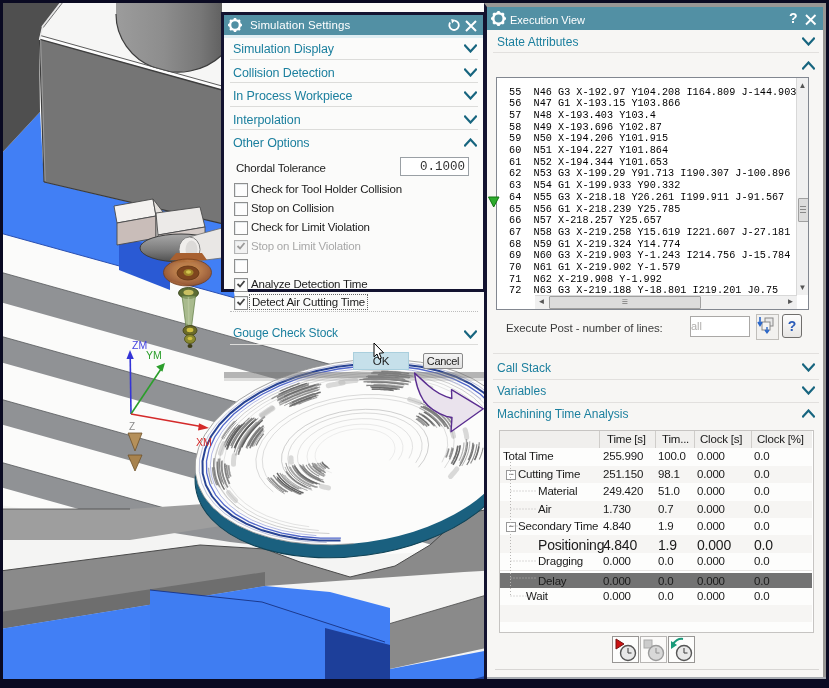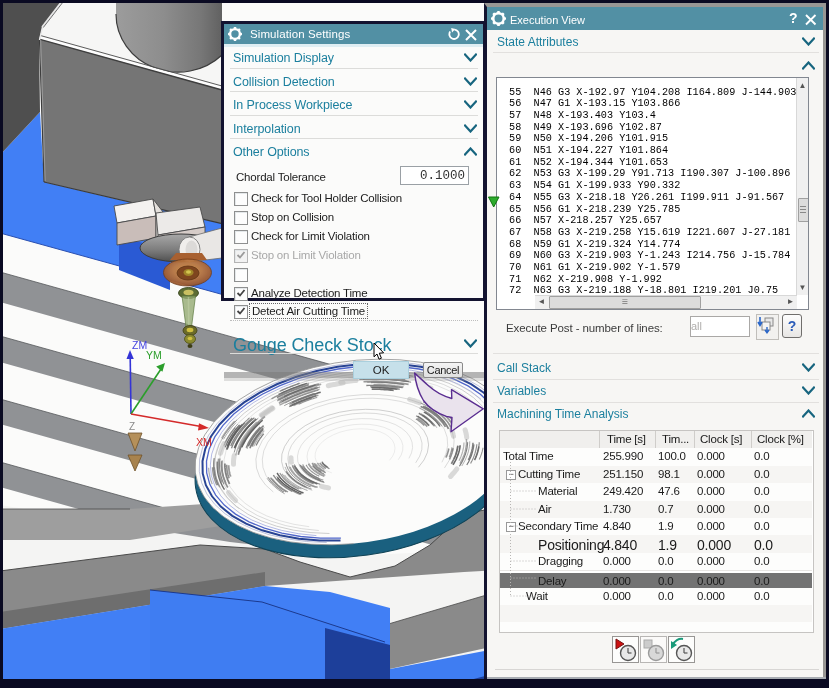--- a/index.html
+++ b/index.html
@@ -331,21 +331,21 @@
  <text x="196" y="446" fill="#d42a2a">XM</text>
  <text x="129" y="430" fill="#8a8a8a" font-size="10">Z</text>
  <polygon points="128,433 142,433 135,451" fill="#b5905a" stroke="#6e5228" stroke-width="0.8"></polygon>
  <polygon points="128,455 142,455 135,471" fill="#a8834e" stroke="#6e5228" stroke-width="0.8"></polygon>
 </g>
 <rect x="224" y="372" width="262" height="6" fill="#7a7a7a" opacity="0.55"></rect>
 <rect x="224" y="378" width="262" height="3" fill="#9a9a9a" opacity="0.3"></rect>
 <path d="M414.6,372.9 C415.6,383 418.5,392.5 423.5,400.5 C428.5,407.5 438,413.5 446.4,416.4 L452,417.5 L451,431.8 L483.3,408.8 L451.5,389.7 L451.8,398.5 C444,396.5 435,391.8 428.2,385.6 C422.5,380.2 416.8,375.2 414.6,372.9 Z" fill="#eae3ed" stroke="#5a2d91" stroke-width="1.4" stroke-linejoin="round"></path>
 </g>
 </svg>
-<div style="position:absolute;left:221px;top:21px;width:265px;height:280px;
+<div style="position:absolute;left:221px;top:12px;width:265px;height:280px;
 background:#fbfbfa;border:3px solid #131330;box-sizing:border-box">
  <div style="position:absolute;left:0;top:0;width:259px;height:20px;background:#5290a4">
    <svg style="position:absolute;left:4px;top:3px" width="14" height="14" viewBox="0 0 20 20">
         <g fill="#fff">
           <circle cx="10" cy="10" r="7" fill="none" stroke="#fff" stroke-width="3.4"></circle>
           <rect x="8.2" y="0" width="3.6" height="3.4" rx="0.8" transform="rotate(0 10 10)"></rect>
           <rect x="8.2" y="0" width="3.6" height="3.4" rx="0.8" transform="rotate(45 10 10)"></rect>
           <rect x="8.2" y="0" width="3.6" height="3.4" rx="0.8" transform="rotate(90 10 10)"></rect>
           <rect x="8.2" y="0" width="3.6" height="3.4" rx="0.8" transform="rotate(135 10 10)"></rect>
           <rect x="8.2" y="0" width="3.6" height="3.4" rx="0.8" transform="rotate(180 10 10)"></rect>
@@ -410,21 +410,21 @@
       </svg>
     </div>
     <div style="position:absolute;left:27px;top:262.5px;font-size:11.5px;letter-spacing:-0.2px;color:#1c1c1c">Analyze Detection Time</div>
     <div style="position:absolute;left:10px;top:281px;width:12px;height:12px;border:1px solid #8e8f8f;background:#fdfdfd;box-shadow:inset 1px 1px 0 #e4e8ea">
       <svg width="12" height="12" style="position:absolute;left:0;top:-1px">
         <polyline points="2.5,6 5,8.5 9.5,3" fill="none" stroke="#444" stroke-width="1.8"></polyline>
       </svg>
     </div>
     <div style="position:absolute;left:25px;top:279px;font-size:11.5px;letter-spacing:-0.2px;color:#1c1c1c;border:1px dotted #666;padding:1px 2px">Detect Air Cutting Time</div>
     <div style="position:absolute;left:6px;top:296px;width:248px;border-top:1px dotted #bdbdbd"></div>
-    <div style="position:absolute;left:9px;top:311px;font-size:18px;letter-spacing:-0.1px;color:#1b7f9e">Gouge Check Stock</div>
+    <div style="position:absolute;left:9px;top:311px;font-size:12px;letter-spacing:-0.1px;color:#1b7f9e">Gouge Check Stock</div>
     <svg style="position:absolute;left:240px;top:315px" width="13" height="9">
       <polyline points="0,0 5.5,6 11,0" fill="none" stroke="#17657f" stroke-width="2.2" transform="translate(1,1.5)" stroke-linecap="square"></polyline>
     </svg>
     <div style="position:absolute;left:6px;top:329px;width:248px;border-top:1px solid #dcdcda"></div>
     <div style="position:absolute;left:129px;top:337px;width:56px;height:18px;background:#c6e0ea;box-sizing:border-box;border:1px solid #aacfdd;font-size:11.5px;color:#222;text-align:center;line-height:16px">OK</div>
     <div style="position:absolute;left:199px;top:338px;width:40px;height:16px;box-sizing:border-box;background:linear-gradient(#f4f4f4,#e0e0e0);border:1px solid #8a8a8a;border-radius:2px;font-size:11px;letter-spacing:-0.3px;color:#222;text-align:center;line-height:14px">Cancel</div>
 </div>
 <div style="position:absolute;left:484px;top:3px;width:345px;height:676px;box-sizing:border-box;
 background:#f7f6f4;border-left:3px solid #131330;border-top:4px solid #989694;overflow:hidden">
  <div style="position:absolute;left:336px;top:-4px;width:6px;height:676px;background:#989694"></div>
@@ -543,21 +543,21 @@
         <div style="position:absolute;left:6px;top:4px;width:8px;height:8px;border:1px solid #999;background:#fff;font-size:9px;line-height:7px;text-align:center;color:#333">−</div>
         <div style="position:absolute;left:18px;top:2px">Cutting Time</div>
         <div style="position:absolute;left:103px;top:2px">251.150</div>
         <div style="position:absolute;left:158px;top:2px">98.1</div>
         <div style="position:absolute;left:197px;top:2px">0.000</div>
         <div style="position:absolute;left:254px;top:2px">0.0</div>
       </div>
       <div style="position:absolute;left:0;top:52.2px;width:312px;height:17.4px;background:#fdfdfc;border-bottom:1px solid #e8e6e4;font-size:11.5px;letter-spacing:-0.2px;color:#1a1a1a">
         <div style="position:absolute;left:38px;top:2px">Material</div>
         <div style="position:absolute;left:103px;top:2px">249.420</div>
-        <div style="position:absolute;left:158px;top:2px">47.6</div>
+        <div style="position:absolute;left:158px;top:2px">51.0</div>
         <div style="position:absolute;left:197px;top:2px">0.000</div>
         <div style="position:absolute;left:254px;top:2px">0.0</div>
       </div>
       <div style="position:absolute;left:0;top:69.6px;width:312px;height:17.4px;background:#f6f5f3;border-bottom:1px solid #e8e6e4;font-size:11.5px;letter-spacing:-0.2px;color:#1a1a1a">
         <div style="position:absolute;left:38px;top:2px">Air</div>
         <div style="position:absolute;left:103px;top:2px">1.730</div>
         <div style="position:absolute;left:158px;top:2px">0.7</div>
         <div style="position:absolute;left:197px;top:2px">0.000</div>
         <div style="position:absolute;left:254px;top:2px">0.0</div>
       </div>

